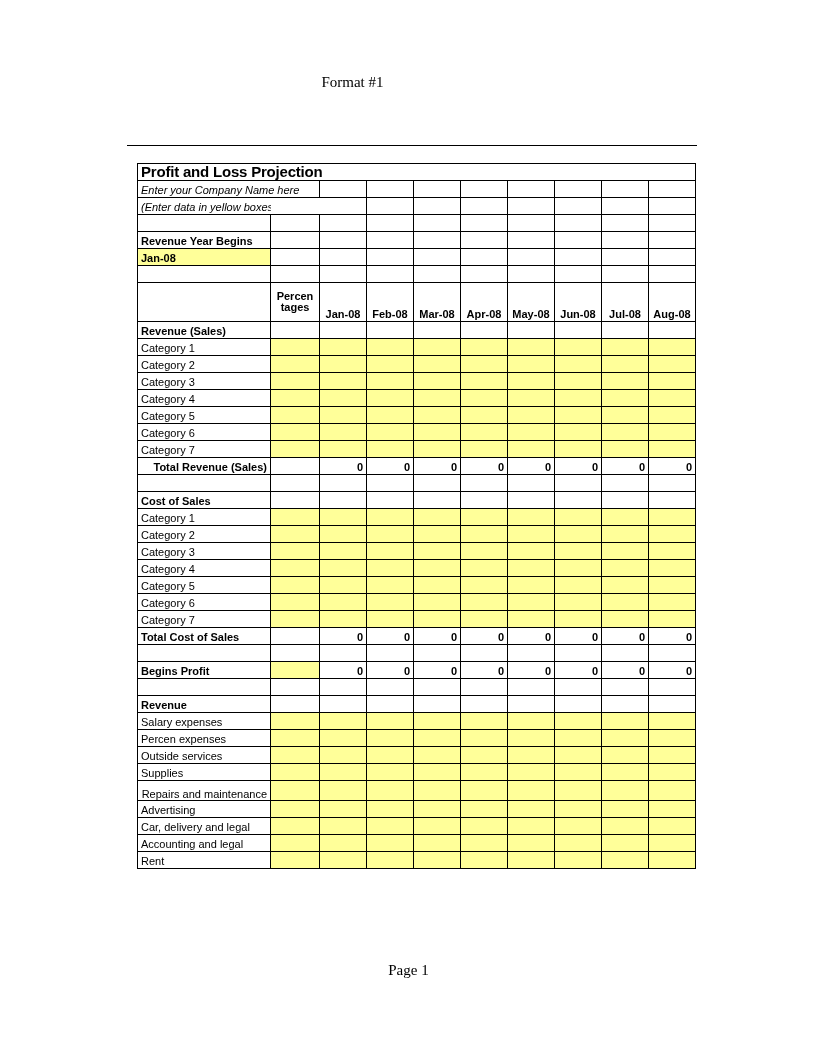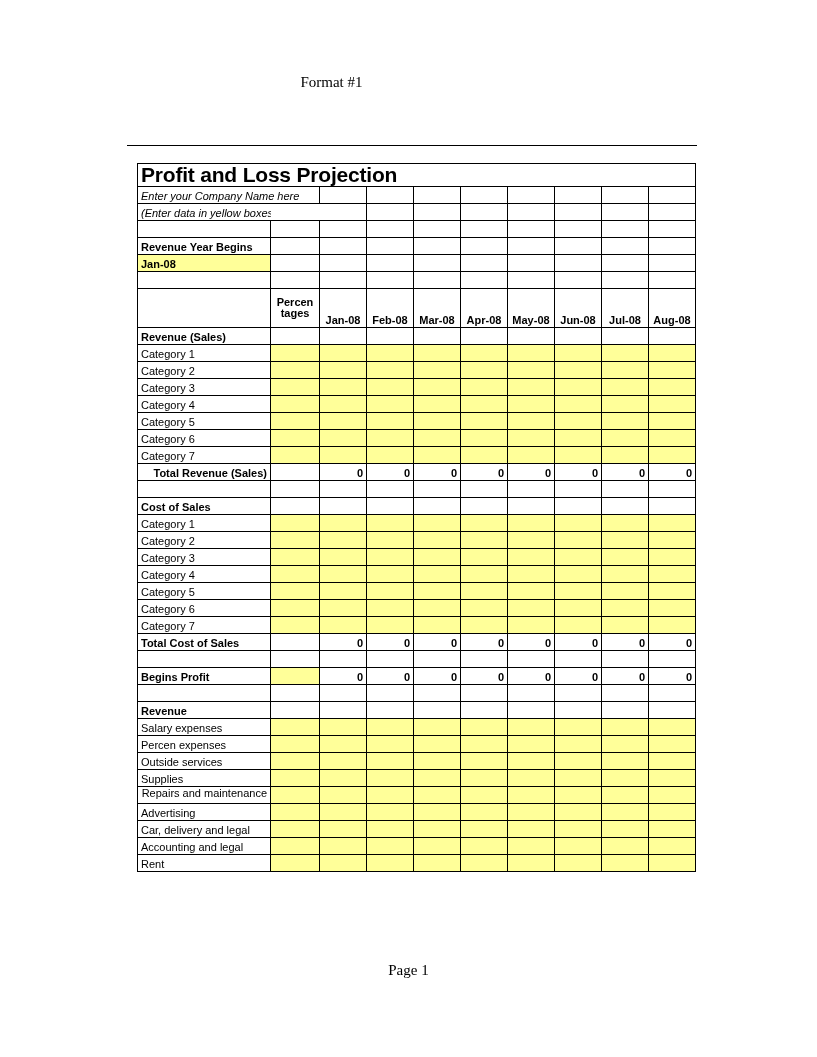--- a/index.html
+++ b/index.html
@@ -19,20 +19,21 @@
   
   .page-header {
     position: absolute;
     top: 74px;
     left: 0;
     width: 663px;
     text-align: center;
     font-family: "Liberation Serif", serif;
     font-size: 15px;
     color: #000;
+    padding-left: 21px;
   }
   .page-footer {
     position: absolute;
     top: 962px;
     left: 0;
     width: 817px;
     text-align: center;
     font-family: "Liberation Serif", serif;
     font-size: 15px;
     color: #000;
@@ -87,21 +88,21 @@
   .italic  { font-style: italic; }
   .num     { text-align: right; font-weight: bold; }
 
   .row-title td {
     height: 30px;
     border: none;
     vertical-align: bottom;
     padding-bottom: 1px;
   }
   .title-text {
-    font-size: 21px;
+    font-size: 15px;
     font-weight: bold;
     letter-spacing: -0.2px;
   }
 
   .row-spacer-top td { height: 14px; border: none; }
 
   .row-tall td   { height: 25px; text-align: right; }
   .row-tall2 td  { height: 32px; }
   .row-hdr td    { height: 33px; vertical-align: bottom; }
 
@@ -600,21 +601,21 @@
         <td class="yellow"></td>
         <td class="yellow"></td>
         <td class="yellow"></td>
         <td class="yellow"></td>
         <td class="yellow"></td>
         <td class="yellow"></td>
         <td class="yellow"></td>
       </tr>
 
       <tr class="row-tall">
-        <td class="wrap" style="vertical-align:top;padding-top:1px;">Repairs and maintenance</td>
+        <td class="wrap" style="vertical-align:top;padding-top:8px;">Repairs and maintenance</td>
         <td class="yellow"></td>
         <td class="yellow"></td>
         <td class="yellow"></td>
         <td class="yellow"></td>
         <td class="yellow"></td>
         <td class="yellow"></td>
         <td class="yellow"></td>
         <td class="yellow"></td>
         <td class="yellow"></td>
       </tr>

